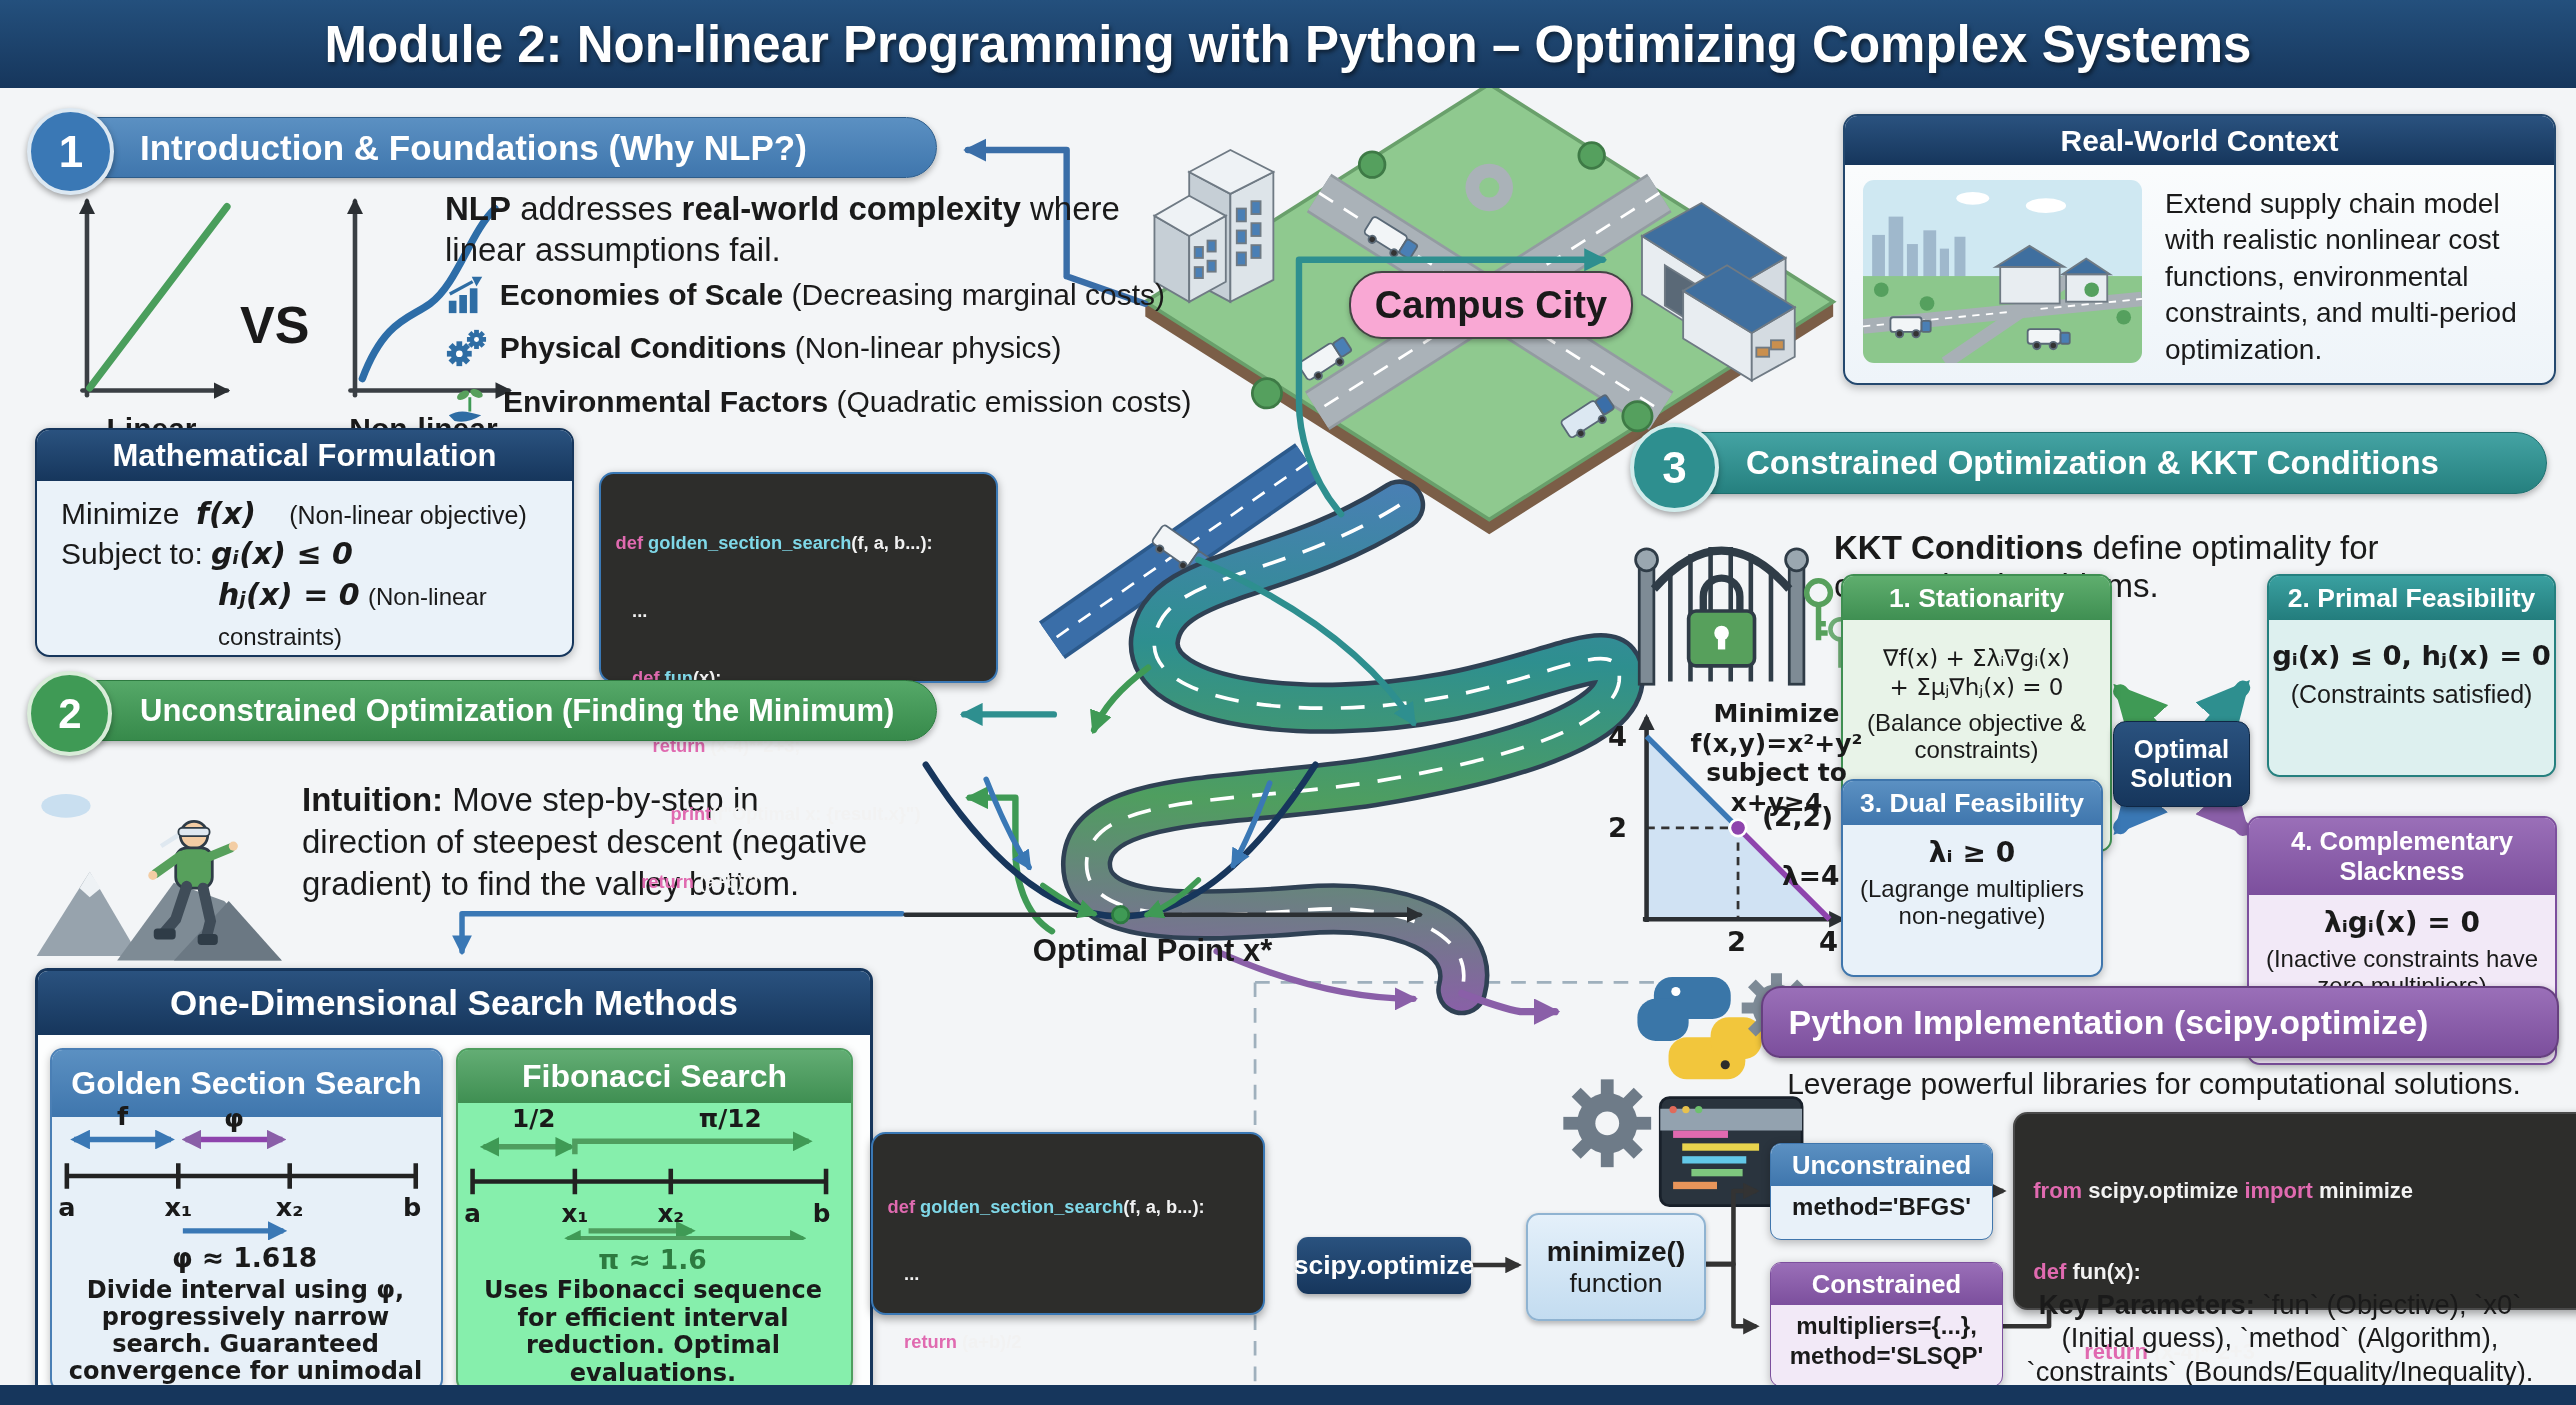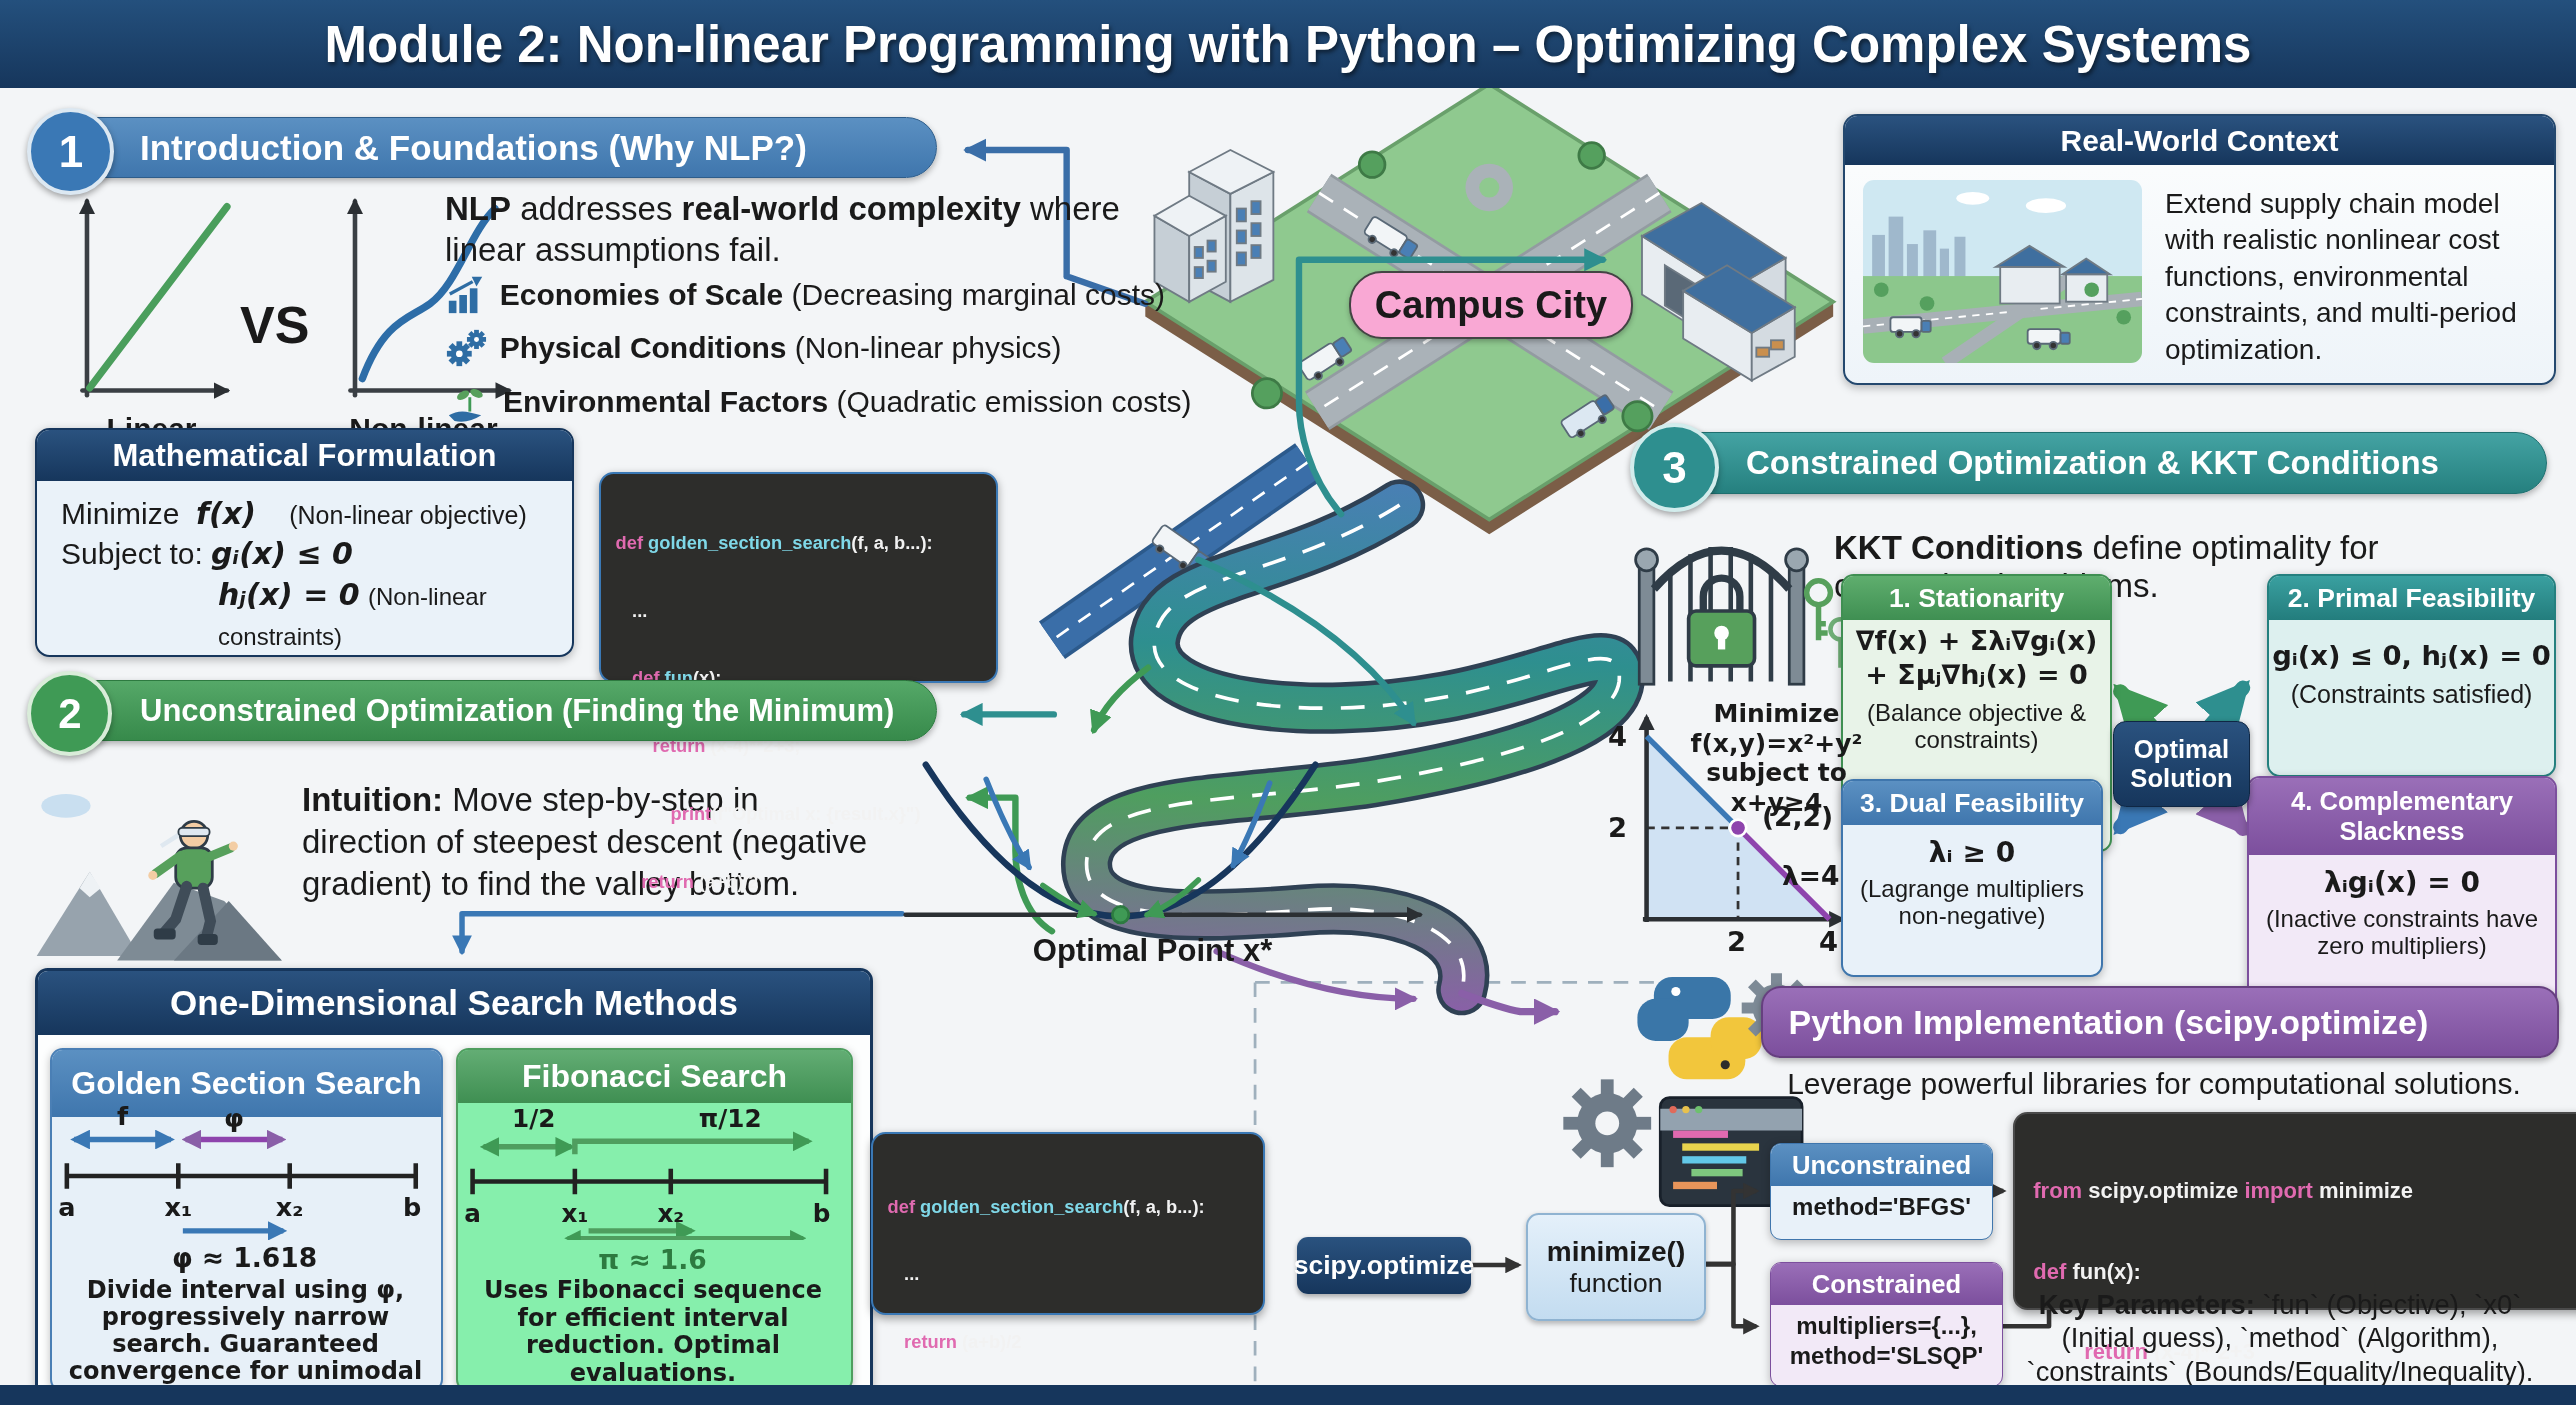--- a/index.html
+++ b/index.html
@@ -483,40 +483,40 @@
     </div>
   <div class="pill" style="left:1670px;top:432px;width:875px;height:60px;background:linear-gradient(180deg,#44a3a3,#25807f);border:1.8px solid #1f6f6f;">
     <span style="padding-left:75px;font-size:33px;">Constrained Optimization &amp; KKT Conditions</span>
   </div>
   <div class="abs" style="left:1834px;top:529px;width:723px;font-size:33px;">
     <b>KKT Conditions</b><span> define optimality for constrained problems.</span>
   </div>
 
   <div class="panel" style="left:1841px;top:574px;width:267px;height:274px;border:2.7px solid #3f8f52;border-radius:12.8px;background:#e8f3e8;">
     <div class="hd" style="height:44px;font-size:26.5px;background:linear-gradient(180deg,#5fae6e,#3f8f52);">1. Stationarity</div>
-    <div class="ctr dj" style="padding-top:4px;font-weight:bold;font-size:27px;line-height:1.25;">
+    <div class="ctr dj" style="padding-top:24px;font-weight:normal;font-size:23px;line-height:1.25;">
       <div>∇f(x) + Σλᵢ∇gᵢ(x)</div>
       <div>+ Σμⱼ∇hⱼ(x) = 0</div>
     </div>
     <div class="ctr" style="padding-top:7.3px;font-size:24px;line-height:1.15;">(Balance objective &amp; constraints)</div>
   </div>
 
   <div class="panel" style="left:2267px;top:574px;width:285px;height:199px;border:2.7px solid #25807f;border-radius:12.8px;background:#ddf0ef;">
     <div class="hd" style="height:44px;font-size:26.5px;background:linear-gradient(180deg,#3aa0a0,#237d7d);">2. Primal Feasibility</div>
     <div class="ctr dj" style="padding-top:20px;font-weight:bold;font-size:27.4px;">gᵢ(x) ≤ 0, hⱼ(x) = 0</div>
     <div class="ctr" style="padding-top:9.1px;font-size:25px;">(Constraints satisfied)</div>
   </div>
 
   <div class="panel" style="left:1841px;top:779px;width:258px;height:194px;border:2.7px solid #3f76ad;border-radius:12.8px;background:#e8f1f9;">
     <div class="hd" style="height:44px;font-size:26.5px;background:linear-gradient(180deg,#5b90c2,#3f76ad);">3. Dual Feasibility</div>
     <div class="ctr dj" style="padding-top:11px;font-weight:bold;font-size:28px;">λᵢ ≥ 0</div>
     <div class="ctr" style="padding:5.5px 12.8px 0;font-size:24px;line-height:1.15;">(Lagrange multipliers non-negative)</div>
   </div>
 
-  <div class="panel" style="left:2247px;top:776px;width:306px;height:245px;border:2.7px solid #7c4f9d;border-radius:12.8px;background:#f2e9f7;">
+  <div class="panel" style="left:2247px;top:816px;width:306px;height:245px;border:2.7px solid #7c4f9d;border-radius:12.8px;background:#f2e9f7;">
     <div class="hd" style="height:77px;font-size:25.6px;background:linear-gradient(180deg,#9a6fb8,#7c4f9d);padding:0 12.8px;line-height:1.15;">4. Complementary Slackness</div>
     <div class="ctr dj" style="padding-top:11px;font-weight:bold;font-size:28px;">λᵢgᵢ(x) = 0</div>
     <div class="ctr" style="padding:5.5px 14.6px 0;font-size:24px;line-height:1.15;">(Inactive constraints have zero multipliers)</div>
   </div>
 
   <div class="abs ctr" style="left:2113px;top:721px;width:135px;height:84px;background:linear-gradient(180deg,#2a527f,#16365c);
        border:1.8px solid #0f2744;border-radius:12.8px;display:flex;align-items:center;justify-content:center;color:#fff;font-weight:bold;
        font-size:25.6px;line-height:1.15;z-index:3;box-shadow:0 2.7px 6.4px rgba(0,0,0,.35);">Optimal Solution</div>
 
   <div class="abs ctr dj" style="left:1685px;top:699px;width:183px;font-weight:bold;font-size:25px;line-height:1.18;z-index:2;">

